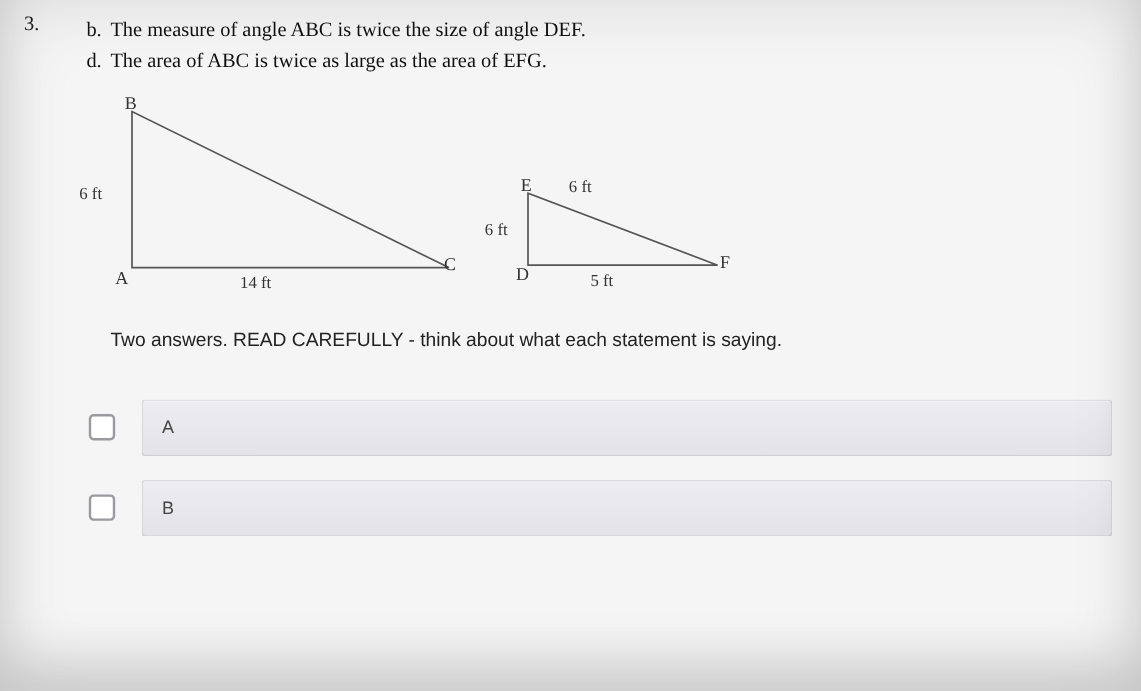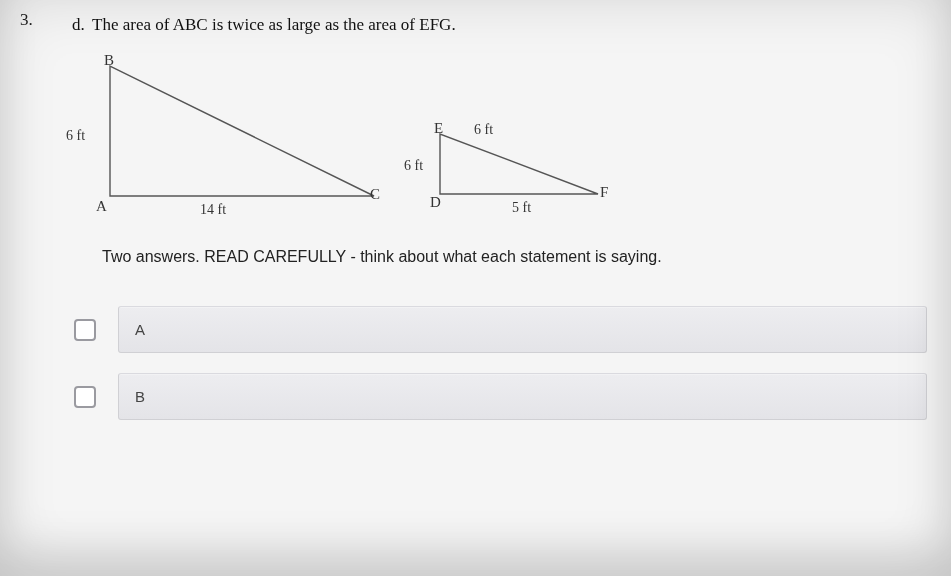--- a/index.html
+++ b/index.html
@@ -36,21 +36,21 @@
     }
     .tri { position: absolute; }
     .tri svg { display: block; }
     .lbl { position: absolute; font-family: 'Segoe Script', cursive; font-size: 15px; color: #333; }
     .lbl.small { font-size: 14px; }
     .hint {
       font-family: Arial, sans-serif;
       font-size: 16px;
       color: #222;
       margin-top: -2px;
-      margin-left: 36px;
+      margin-left: 26px;
     }
     .answers {
       margin-top: 40px;
       margin-left: 54px;
       font-family: Arial, sans-serif;
     }
     .answer-row {
       display: flex;
       align-items: center;
       gap: 22px;
@@ -86,20 +86,23 @@
   </style>
 </head>
 <body>
 
 <div class="page">
   <div class="q-row">
     <div class="q-num">3.</div>
     <div class="q-body">
       <div class="options">
         <div class="option">
+          <span class="opt-letter">b.</span><span>The measure of angle ABC is twice the size of angle DEF.</span>
+        </div>
+        <div class="option">
           <span class="opt-letter">d.</span><span>The area of ABC is twice as large as the area of EFG.</span>
         </div>
       </div>
 
       <div class="figure-area">
 
         <div class="tri" style="left:30px; top:6px;">
           <svg width="294" height="150">
             <polygon points="20,140 20,10 284,140" fill="none" stroke="#555" stroke-width="1.4"></polygon>
           </svg>
@@ -112,21 +115,21 @@
 
         <div class="tri" style="left:368px; top:78px;">
           <svg width="180" height="72">
             <polygon points="12,66 12,6 170,66" fill="none" stroke="#555" stroke-width="1.4"></polygon>
           </svg>
         </div>
         <span class="lbl" style="left:374px; top:70px;">E</span>
         <span class="lbl" style="left:370px; top:144px;">D</span>
         <span class="lbl" style="left:540px; top:134px;">F</span>
         <span class="lbl small" style="left:344px; top:108px;">6 ft</span>
-        <span class="lbl small" style="left:452px; top:150px;">5 ft</span>
+        <span class="lbl small" style="left:432px; top:150px;">5 ft</span>
         <span class="lbl small" style="left:414px; top:72px; font-family:Georgia,serif;">6 ft</span>
       </div>
 
       <div class="hint">Two answers.  READ CAREFULLY - think about what each statement is saying.</div>
     </div>
   </div>
 
   <div class="answers">
     <div class="answer-row">
       <div class="checkbox"></div>

